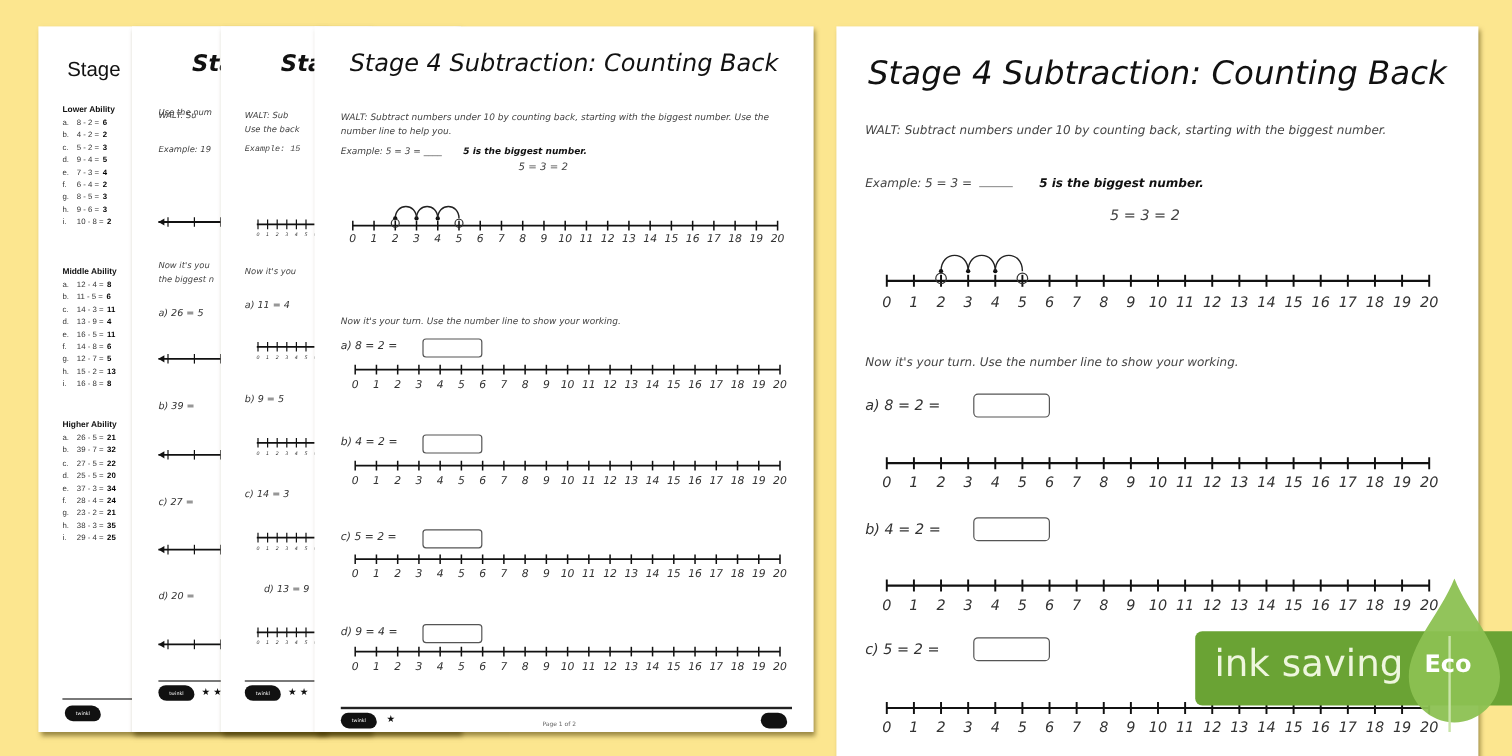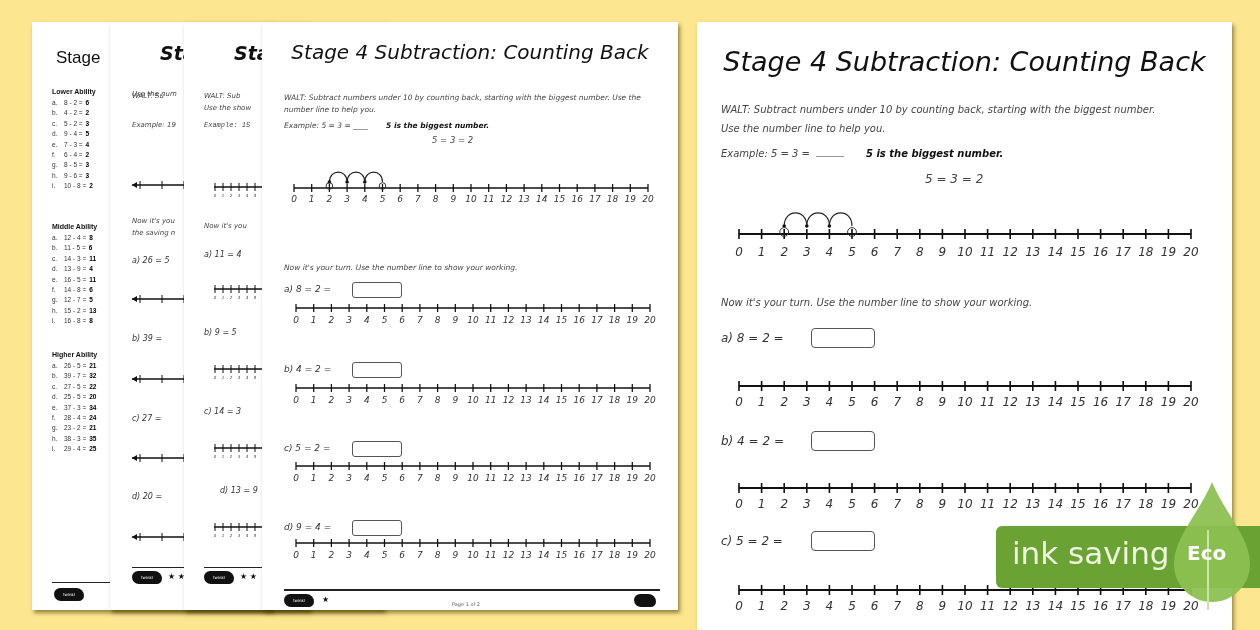--- a/index.html
+++ b/index.html
@@ -109,21 +109,21 @@
   <div class="small" style="left:22px;top:68px;">Use the num</div>
   <div class="small" style="left:22px;top:99px;">Example: 19</div>
   <svg class="nl" style="left:22px;top:158px;" width="60" height="10">
       <line x1="0" y1="5" x2="60" y2="5" stroke="#111" stroke-width="1.5"></line>
       <polygon points="0,5 5,2 5,8" fill="#111"></polygon>
       <line x1="8" y1="1" x2="8" y2="9" stroke="#111"></line>
       <line x1="30" y1="1" x2="30" y2="9" stroke="#111"></line>
       <line x1="52" y1="1" x2="52" y2="9" stroke="#111"></line>
     </svg>
   <div class="small" style="left:22px;top:195px;">Now it's you</div>
-  <div class="small" style="left:22px;top:207px;">the saving n</div>
+  <div class="small" style="left:22px;top:207px;">the biggest n</div>
   <div class="q" style="left:22px;top:234px;">a) 26 = 5</div>
   <svg class="nl" style="left:22px;top:272px;" width="60" height="10">
       <line x1="0" y1="5" x2="60" y2="5" stroke="#111" stroke-width="1.5"></line>
       <polygon points="0,5 5,2 5,8" fill="#111"></polygon>
       <line x1="8" y1="1" x2="8" y2="9" stroke="#111"></line>
       <line x1="30" y1="1" x2="30" y2="9" stroke="#111"></line>
       <line x1="52" y1="1" x2="52" y2="9" stroke="#111"></line>
     </svg>
   <div class="q" style="left:22px;top:312px;">b) 39 = </div>
   <svg class="nl" style="left:22px;top:352px;" width="60" height="10">
@@ -151,21 +151,21 @@
     </svg>
   <div style="position:absolute;left:22px;top:545px;width:60px;height:1px;background:#222;"></div>
   <div class="logo" style="left:22px;top:549px;">twinkl</div>
   <div style="position:absolute;left:58px;top:550px;font-size:8px;">★ ★</div>
   <div class="edge"></div>
 </div>
 
 <div class="page" id="p3">
   <div class="ptitle" style="left:50px;top:20px;">Sta</div>
   <div class="small" style="left:20px;top:70px;">WALT: Sub</div>
-  <div class="small" style="left:20px;top:82px;">Use the show</div>
+  <div class="small" style="left:20px;top:82px;">Use the back</div>
   <div class="small" style="left:20px;top:99px;font-family:Liberation Mono, monospace;">Example: 15</div>
   <svg class="nl" style="left:30px;top:160px;" width="50" height="16">
       <line x1="0" y1="5" x2="50" y2="5" stroke="#111" stroke-width="1.4"></line>
       <g stroke="#111">
         <line x1="1" y1="1" x2="1" y2="9"></line>
         <line x1="9" y1="1" x2="9" y2="9"></line>
         <line x1="17" y1="1" x2="17" y2="9"></line>
         <line x1="25" y1="1" x2="25" y2="9"></line>
         <line x1="33" y1="1" x2="33" y2="9"></line>
         <line x1="41" y1="1" x2="41" y2="9"></line>
@@ -522,21 +522,20 @@
   <div class="logo" style="left:22px;top:572px;">twinkl</div>
   <div style="position:absolute;left:60px;top:573px;font-size:8px;">★</div>
   <div class="pagenum">Page 1 of 2</div>
   <div class="logo" style="left:372px;top:572px;width:22px;"></div>
 </div>
 
 <div class="page" id="p5">
   <div class="title hw">Stage 4 Subtraction: Counting Back</div>
   <div class="walt">
       <div>WALT: Subtract numbers under 10 by counting back, starting with the biggest number.</div>
-      <div>Use the number line to help you.</div>
     </div>
   <div class="ex"><span>Example: 5 = 3 =</span><span class="blank"></span><span class="big">5 is the biggest number.</span></div>
   <div class="exres">5 = 3 = 2</div>
   <svg class="nl" id="p5-ex-line" style="left:38px;top:168px;" width="460" height="70">
       <line x1="4" x2="456" y1="44" y2="44" stroke="#111" stroke-width="1.8"></line>
       <line x1="4" x2="4" y1="39" y2="49" stroke="#111" stroke-width="1.62"></line>
       <text x="4" y="66" font-size="12">0</text>
       <line x1="26.6" x2="26.6" y1="39" y2="49" stroke="#111" stroke-width="1.62"></line>
       <text x="26.6" y="66" font-size="12">1</text>
       <line x1="49.2" x2="49.2" y1="39" y2="49" stroke="#111" stroke-width="1.62"></line>

